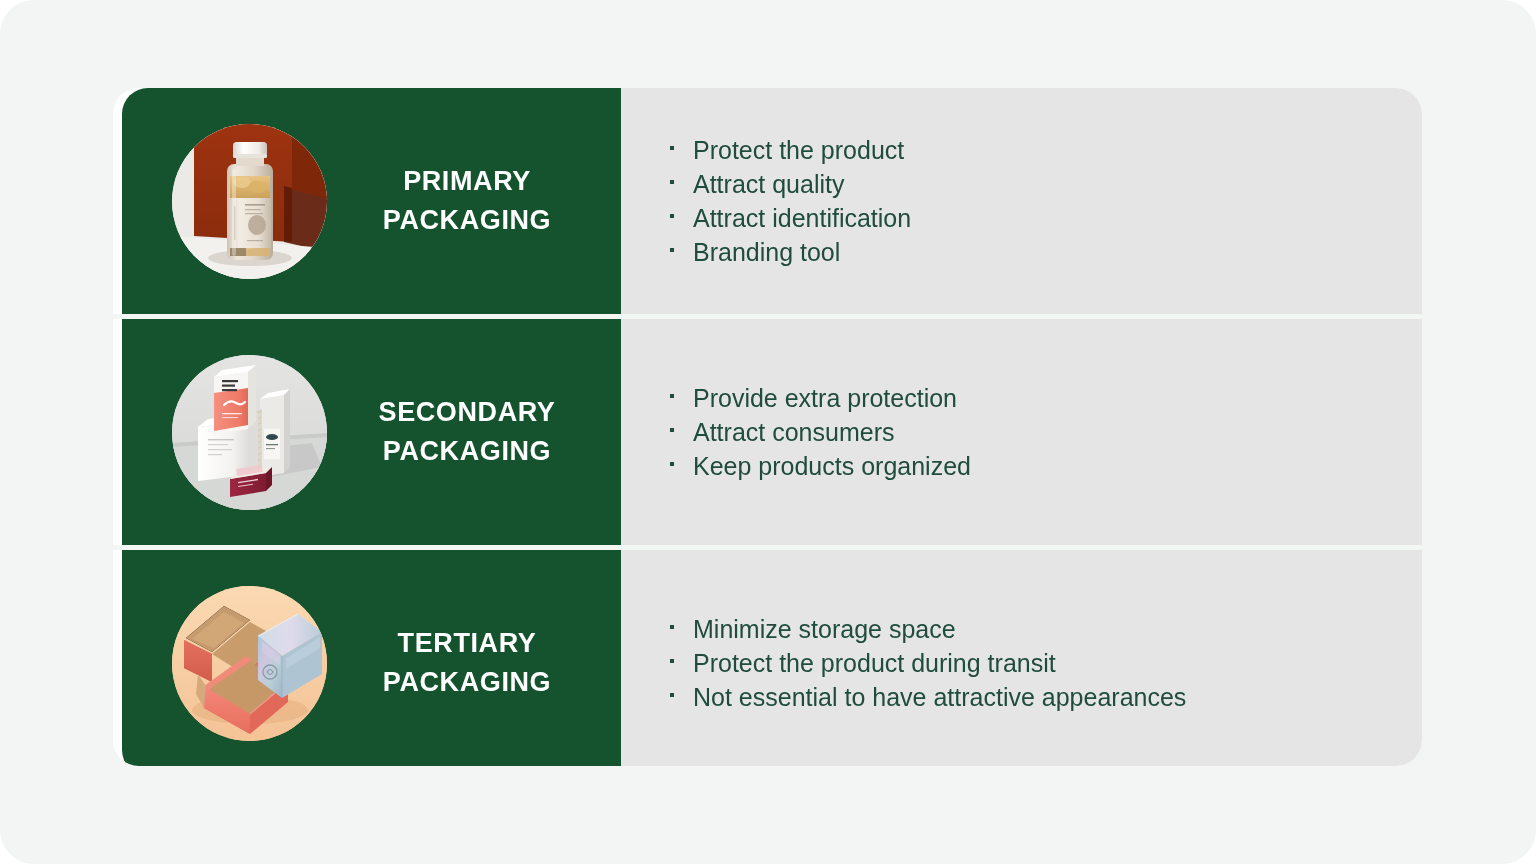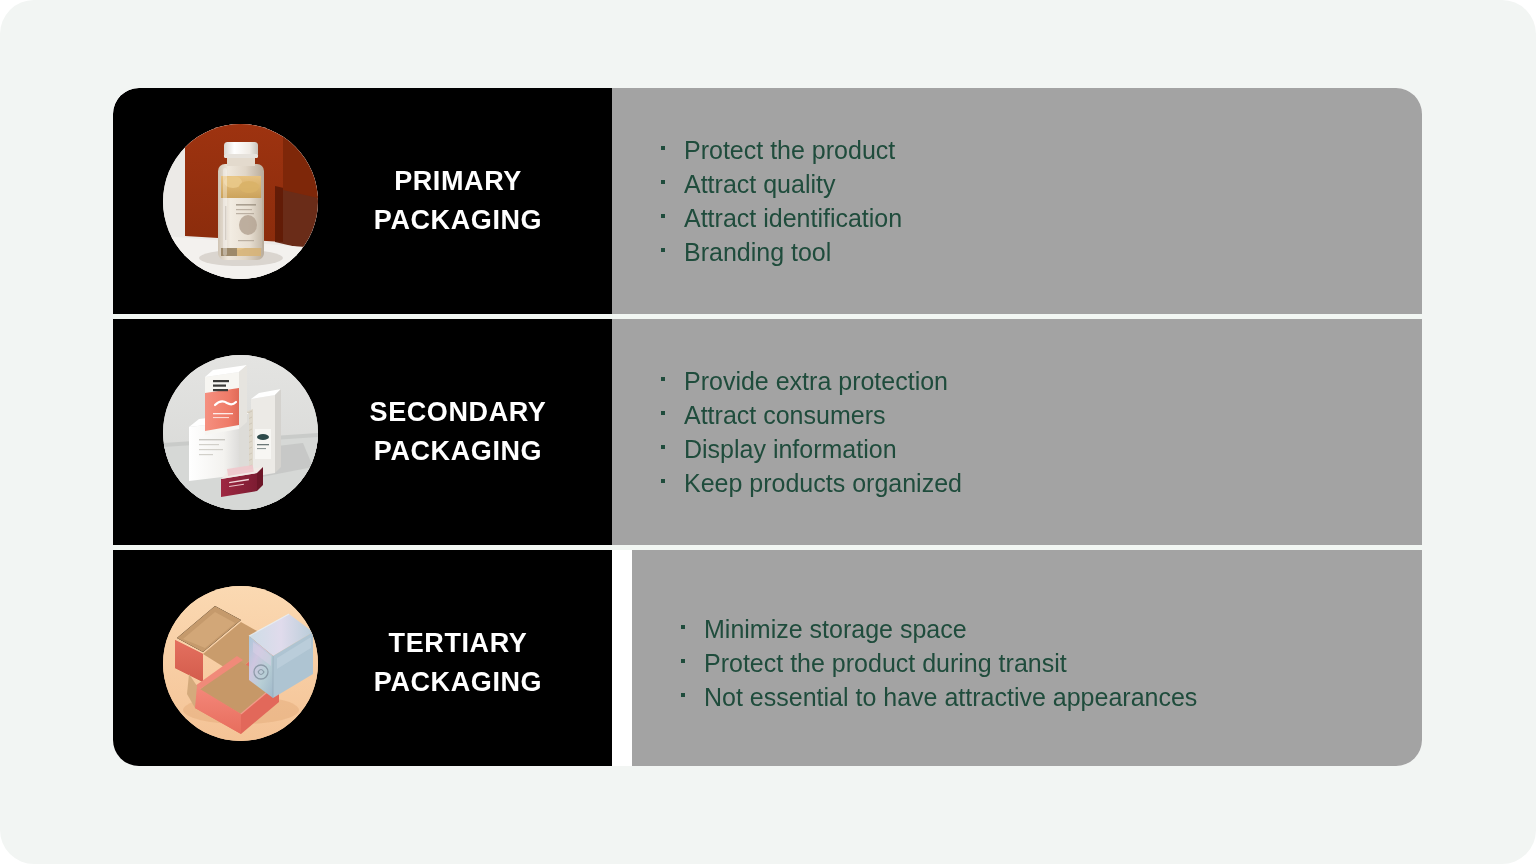--- a/index.html
+++ b/index.html
@@ -39,37 +39,38 @@
     position: relative;
     display: flex;
     flex-direction: row;
     align-items: stretch;
     background: #ffffff;
     flex: 0 0 auto;
   }
 
   .row.r0 { height: 226px; }
   .row.r1 { height: 226px; }
-  .row.r2 { height: 226px; gap: 20px; }
+  .row.r2 { height: 226px; }
 
   .row-gap {
     flex: 0 0 auto;
     height: 5px;
     background: #f2f7f3;
     width: 100%;
   }
 
   
   .green-panel {
     position: relative;
     flex: 0 0 499px;
-    background: #000000;
+    background: #14532d;
     display: flex;
     flex-direction: row;
     align-items: center;
+    margin-left: 9px;
   }
   .row.r0 .green-panel { border-top-left-radius: 26px; }
   .row.r2 .green-panel { border-bottom-left-radius: 26px; }
 
   .thumb-wrap {
     flex: 0 0 auto;
     margin-left: 50px;
     width: 155px;
     height: 155px;
     border-radius: 50%;
@@ -86,21 +87,21 @@
     letter-spacing: 0.6px;
     line-height: 1.45;
     padding-right: 22px;
     padding-left: 8px;
     white-space: pre-line;
   }
 
   
   .bullets-area {
     flex: 1 1 auto;
-    background: #a3a3a3;
+    background: #e5e5e5;
     display: flex;
     align-items: center;
     padding-left: 45px;
   }
 
   ul.bullets {
     list-style: none;
     color: #1f4c3c;
     font-size: 25px;
     line-height: 1.36;
@@ -316,21 +317,21 @@
         </div>
 
         <div class="panel-title">SECONDARY
 PACKAGING</div>
       </div>
 
       <div class="bullets-area">
         <ul class="bullets">
           <li><span class="dot"></span><span>Provide extra protection</span></li>
           <li><span class="dot"></span><span>Attract consumers</span></li>
-          <li><span class="dot"></span><span>Display information</span></li>
+          <li><span class="dot"></span></li>
           <li><span class="dot"></span><span>Keep products organized</span></li>
         </ul>
       </div>
     </div>
 
     <div class="row-gap"></div>
 
     <div class="row r2">
       <div class="green-panel">
 

